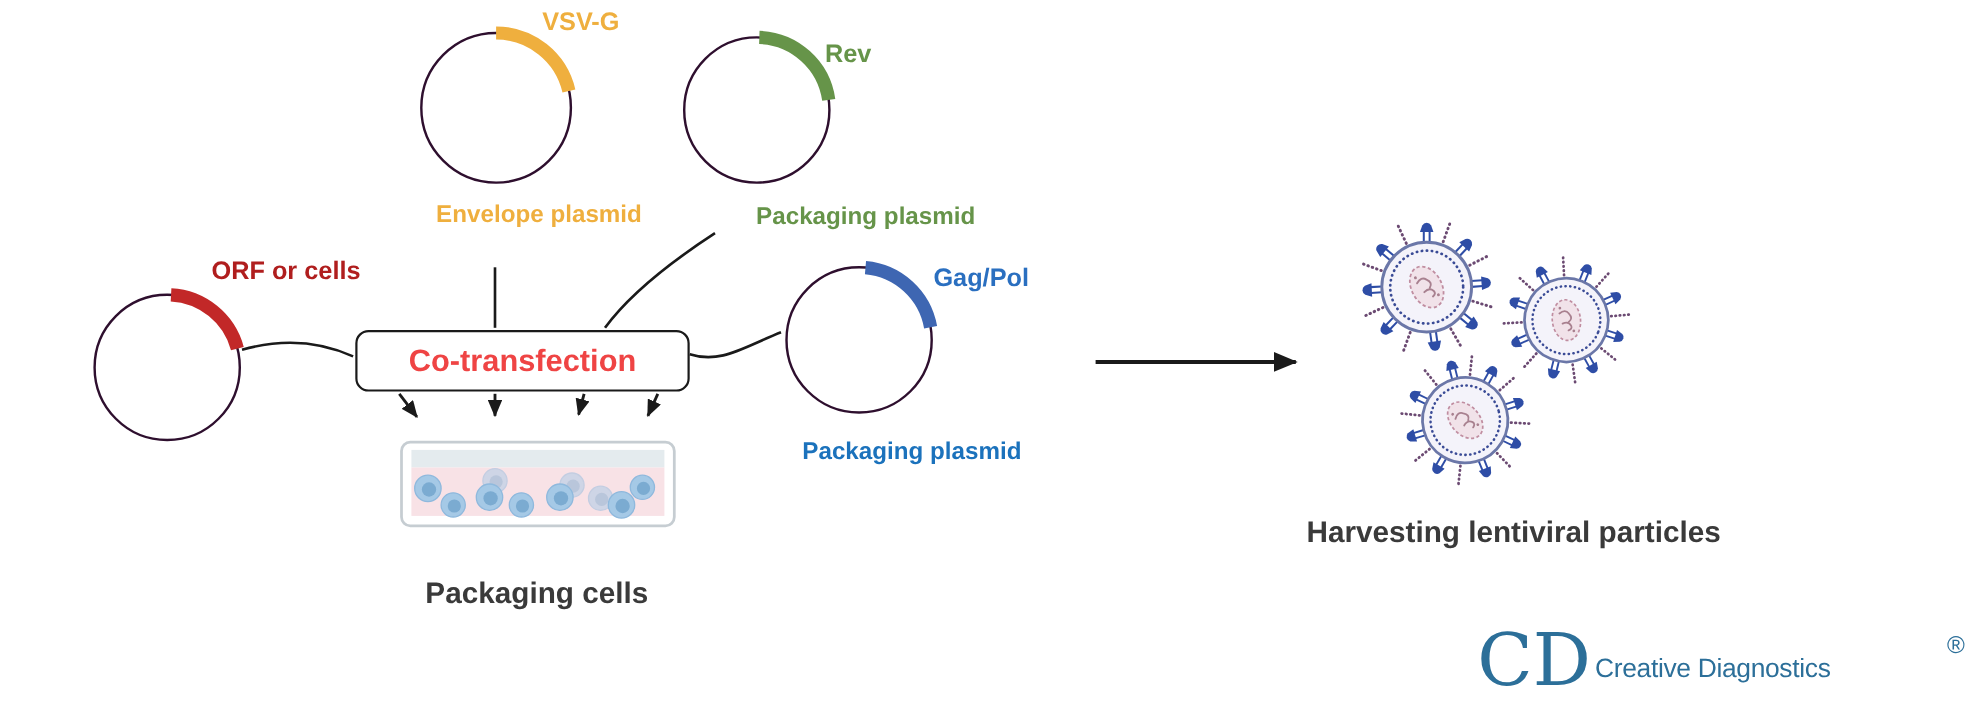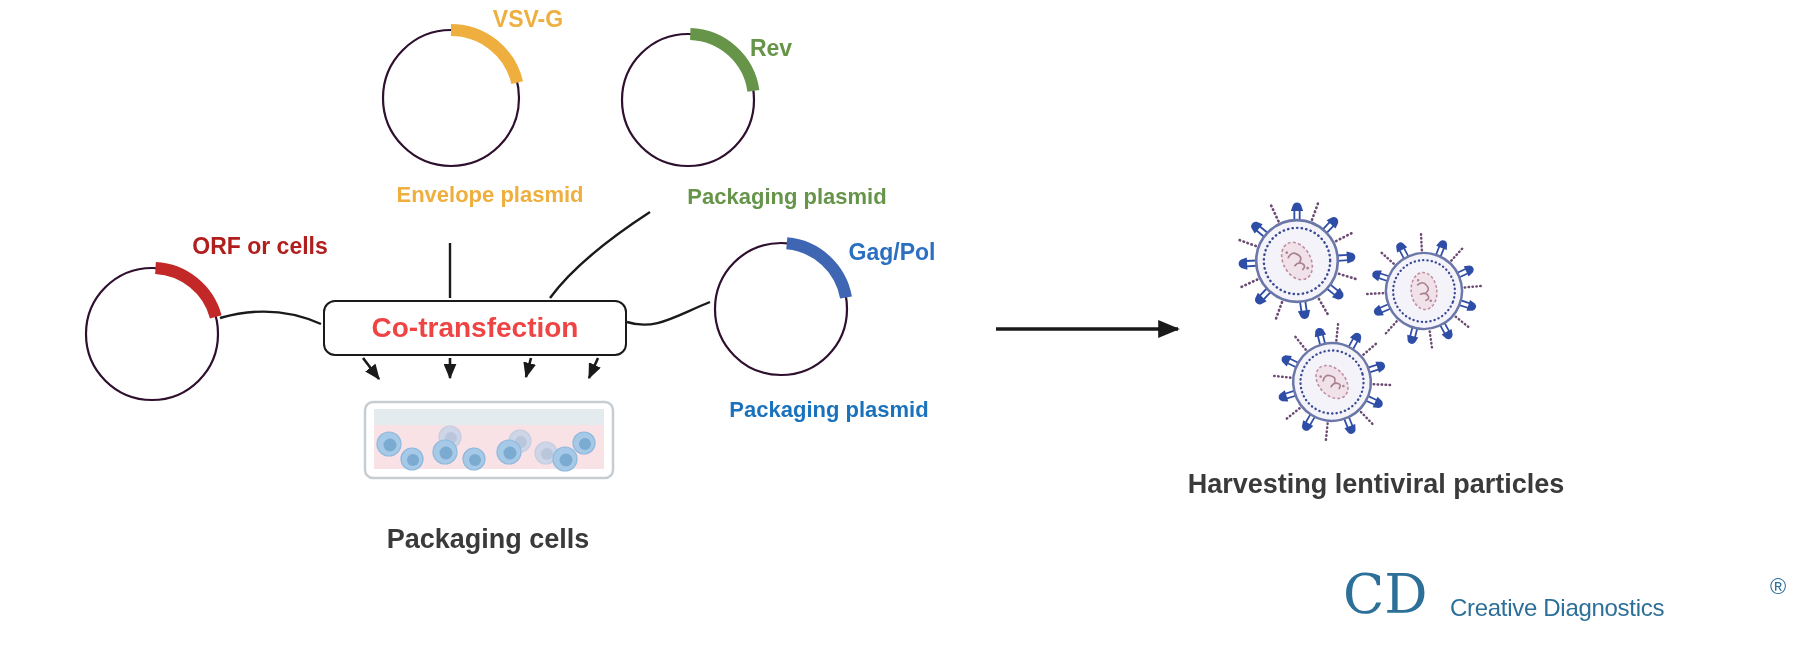--- a/index.html
+++ b/index.html
@@ -43,21 +43,21 @@
   .lbl.blue-gene{color:var(--gagpol-text);}
   .lbl.blue{color:var(--blue-text);}
 
   .process-box{position:absolute;left:323px;top:300px;width:300px;height:52px;
                background:#ffffff;border:2.2px solid var(--line-black);border-radius:12px;
                display:flex;align-items:center;justify-content:center;
                font-weight:700;font-size:28px;color:#ef4444;z-index:2;}
 
   
   .logo{position:absolute;left:1343px;top:568px;width:460px;height:80px;color:var(--logo-teal);}
-  .logo-cd{position:absolute;left:0;top:0;font-family:"DejaVu Serif", serif;font-size:54px;line-height:1;font-weight:400;}
+  .logo-cd{position:absolute;left:0;top:0;font-family:"DejaVu Serif", serif;font-size:66px;line-height:1;font-weight:400;}
   .logo-name{position:absolute;left:107px;top:26px;font-size:24px;font-weight:400;letter-spacing:-.3px;}
   .logo-reg{position:absolute;left:427px;top:6px;font-size:22px;font-weight:400;}
 </style>
 </head>
 <body>
 
 <div class="canvas">
 
   <svg width="1800" height="652" viewBox="0 0 1800 652">
     <defs>

